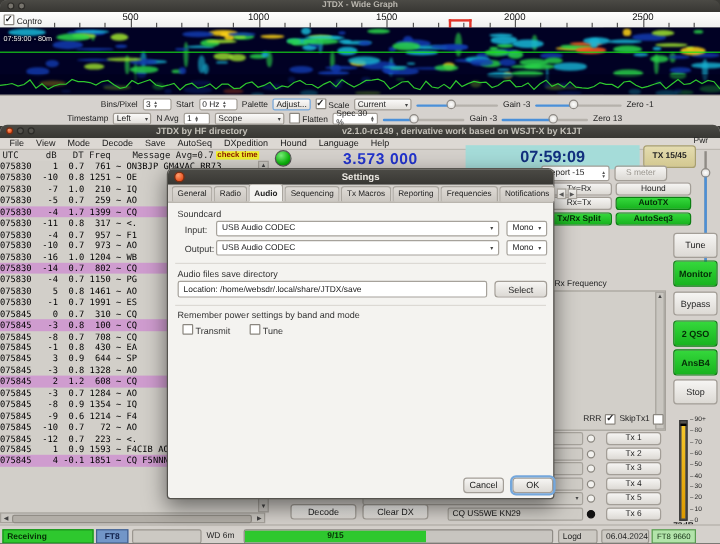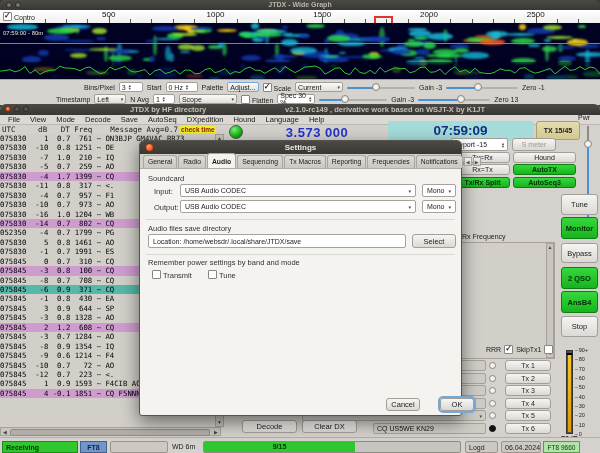--- a/index.html
+++ b/index.html
@@ -399,27 +399,26 @@
         <div class="drow">075830    1  0.7  761 ~ ON3BJP GM4VAC RR73</div>
         <div class="drow">075830  -10  0.8 1251 ~ OE</div>
         <div class="drow">075830   -7  1.0  210 ~ IQ</div>
         <div class="drow">075830   -5  0.7  259 ~ AO</div>
         <div class="drow cq">075830   -4  1.7 1399 ~ CQ</div>
         <div class="drow">075830  -11  0.8  317 ~ &lt;.</div>
         <div class="drow">075830   -4  0.7  957 ~ F1</div>
         <div class="drow">075830  -10  0.7  973 ~ AO</div>
         <div class="drow">075830  -16  1.0 1204 ~ WB</div>
         <div class="drow cq">075830  -14  0.7  802 ~ CQ</div>
-        <div class="drow">052350   -4  0.7 1799 ~ PG</div>
+        <div class="drow">075830   -4  0.7 1150 ~ PG</div>
         <div class="drow">075830    5  0.8 1461 ~ AO</div>
         <div class="drow">075830   -1  0.7 1991 ~ ES</div>
         <div class="drow">075845    0  0.7  310 ~ CQ</div>
         <div class="drow cq">075845   -3  0.8  100 ~ CQ</div>
         <div class="drow">075845   -8  0.7  708 ~ CQ</div>
-        <div class="drow teal">075845   -6  0.9  371 ~ CQ</div>
         <div class="drow">075845   -1  0.8  430 ~ EA</div>
         <div class="drow">075845    3  0.9  644 ~ SP</div>
         <div class="drow">075845   -3  0.8 1328 ~ AO</div>
         <div class="drow cq">075845    2  1.2  608 ~ CQ</div>
         <div class="drow">075845   -3  0.7 1284 ~ AO</div>
         <div class="drow">075845   -8  0.9 1354 ~ IQ</div>
         <div class="drow">075845   -9  0.6 1214 ~ F4</div>
         <div class="drow">075845  -10  0.7   72 ~ AO</div>
         <div class="drow">075845  -12  0.7  223 ~ &lt;.</div>
         <div class="drow">075845    1  0.9 1593 ~ F4CIB AO75MA -06</div>
@@ -599,16 +598,16 @@
     <div class="btn dlg-btn" style="left:272px;top:93px;width:44px;height:14px;">Select</div>
 
     <div class="sep" style="top:113px;"></div>
     <div class="grouplabel" style="left:8px;top:117px;">Remember power settings by band and mode</div>
     <div class="grouplabel" style="left:12px;top:129px;">
       <span class="cbx"></span> <span>Transmit</span></div>
     <div class="grouplabel" style="left:68px;top:129px;">
       <span class="cbx"></span> <span>Tune</span></div>
 
     <div class="btn dlg-btn" style="left:246px;top:257px;width:34px;">Cancel</div>
-    <div class="btn dlg-btn okfocus" style="left:300px;top:257px;width:34px;">OK</div>
+    <div class="btn dlg-btn okfocus" style="left:287px;top:257px;width:34px;">OK</div>
   </div>
 
 </div>
 
 </body></html>

